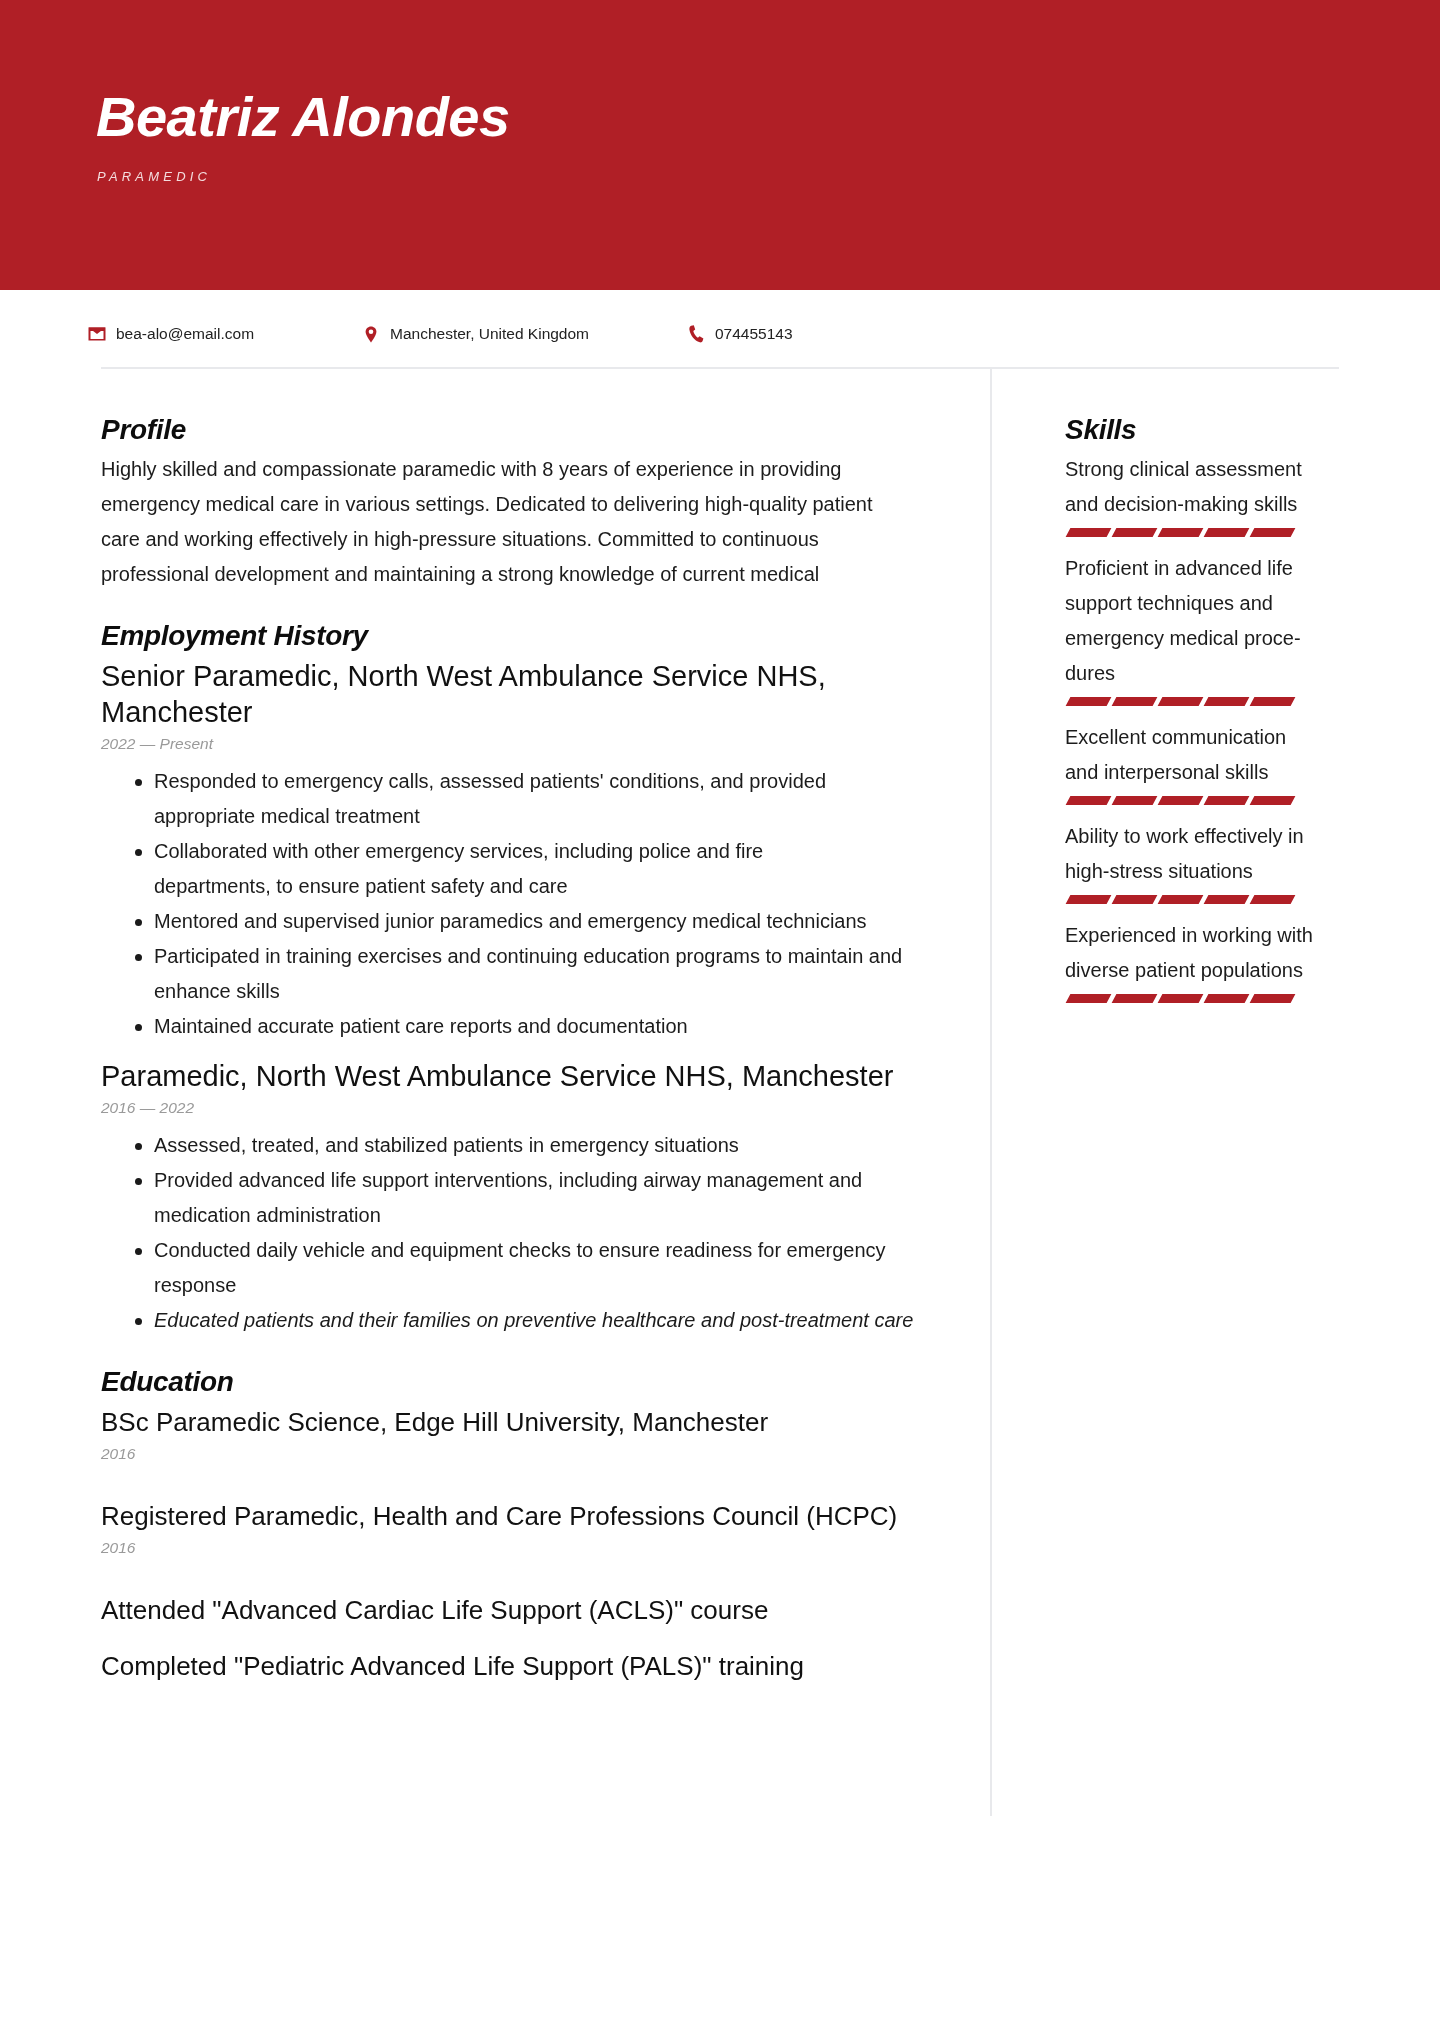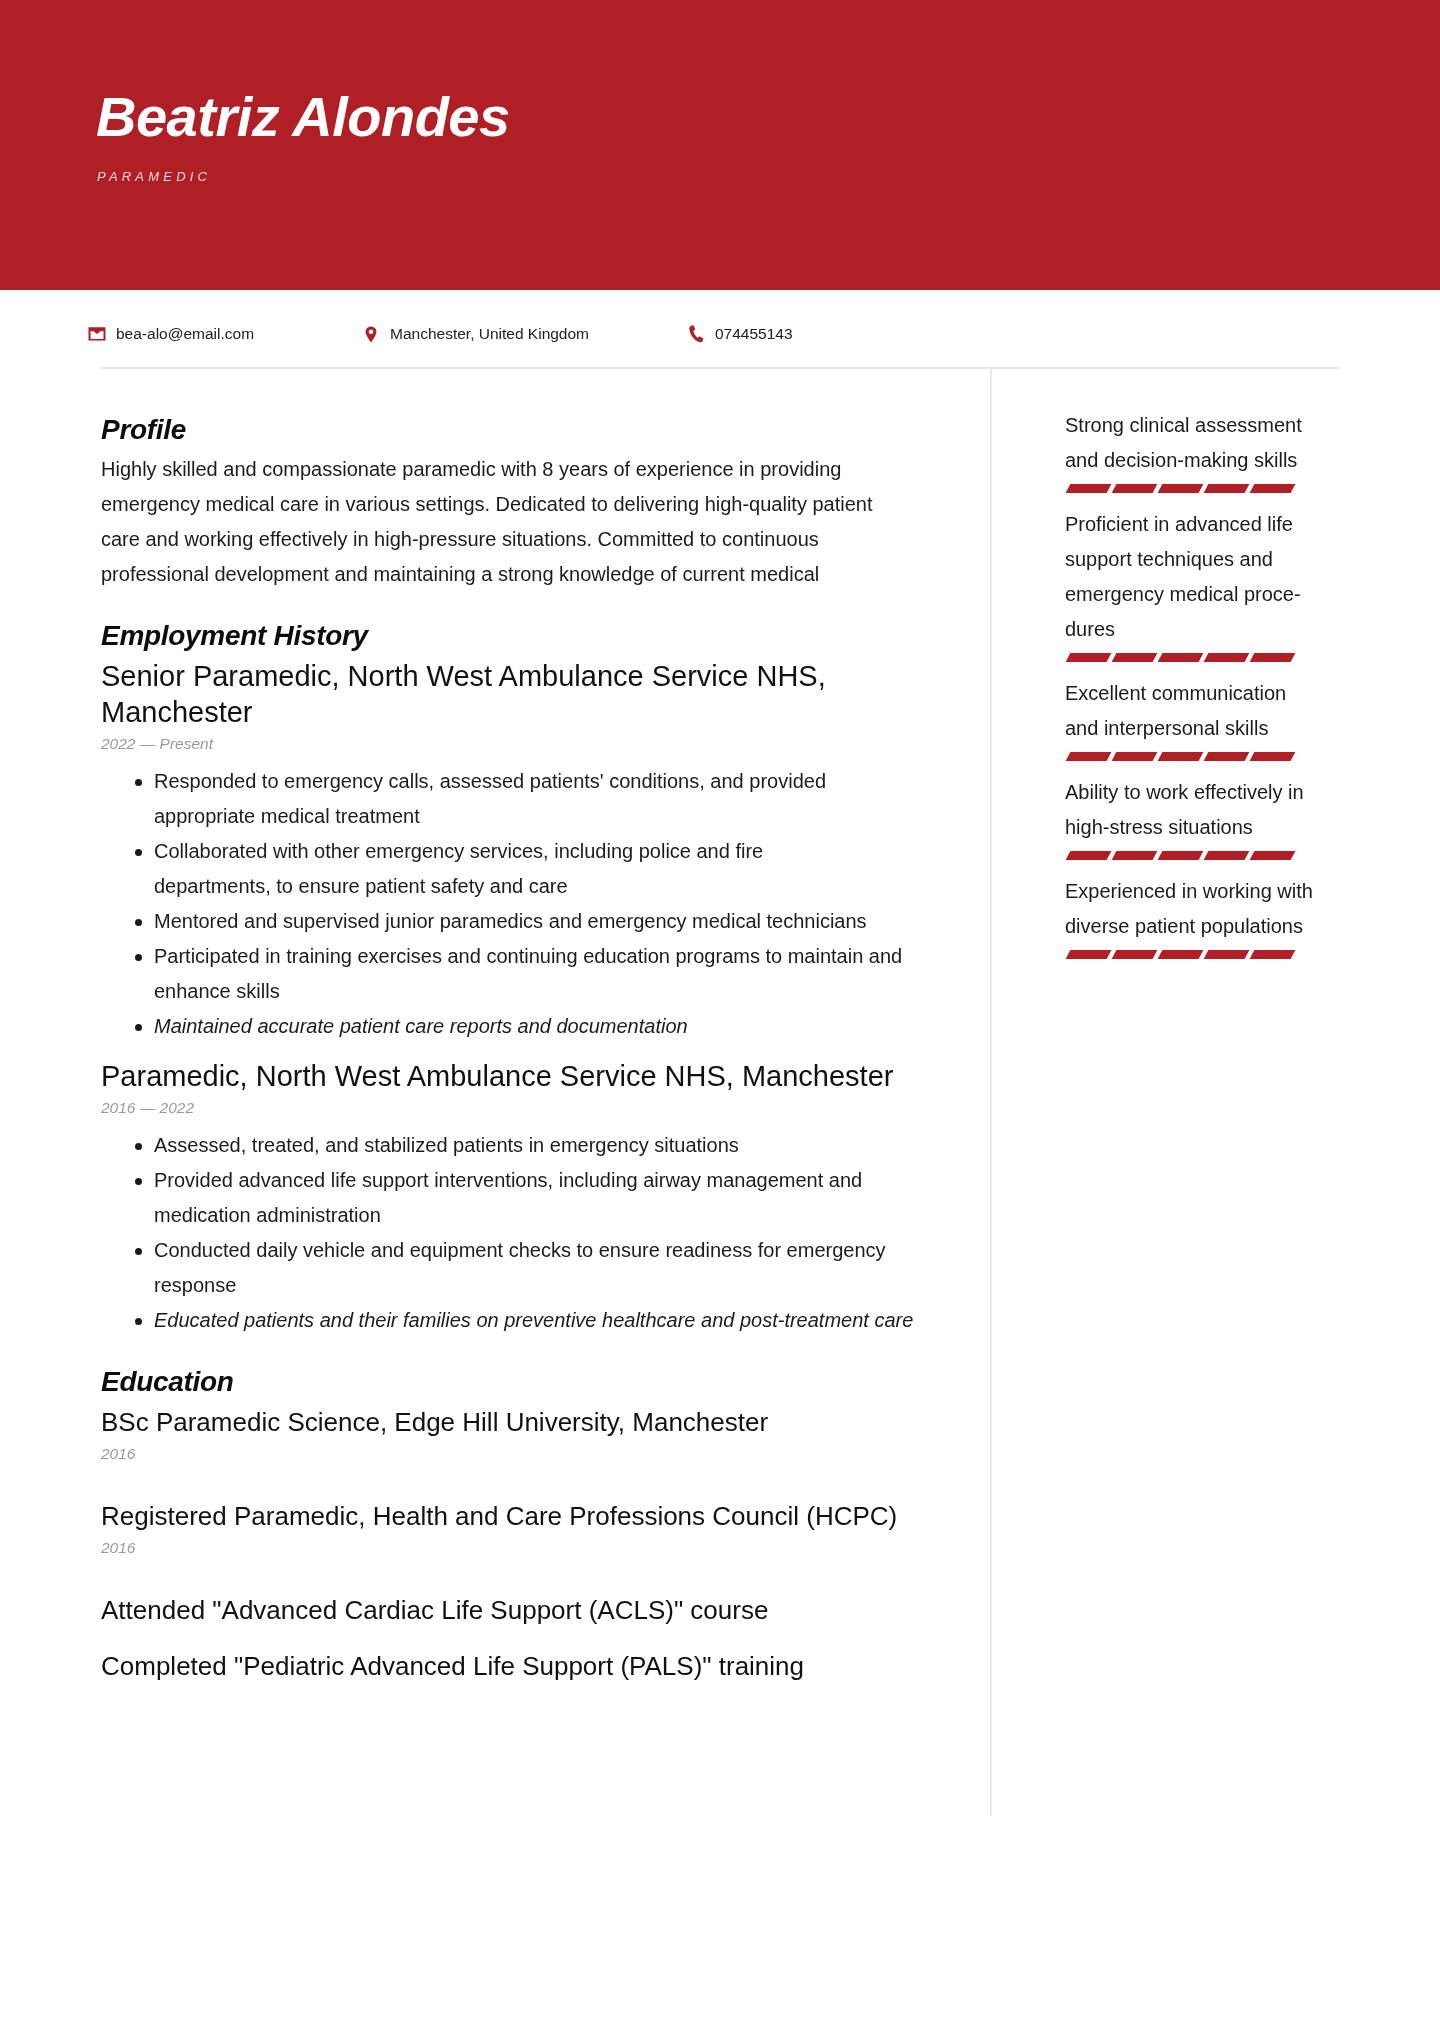--- a/index.html
+++ b/index.html
@@ -100,21 +100,21 @@
     <div class="h2">Employment History</div>
 
     <div>
       <div class="job-title">Senior Paramedic, North West Ambulance Service NHS, Manchester</div>
       <div class="job-date">2022 — Present</div>
       <ul class="bullets">
         <li style="width:800px;">Responded to emergency calls, assessed patients' conditions, and provided appropriate medical treatment</li>
         <li style="width:745px;">Collaborated with other emergency services, including police and fire departments, to ensure patient safety and care</li>
         <li style="width:830px;">Mentored and supervised junior paramedics and emergency medical technicians</li>
         <li style="width:830px;">Participated in training exercises and continuing education programs to maintain and enhance skills</li>
-        <li style="width:830px;font-style:italic;">Maintained accurate patient care reports and documentation</li>
+        <li style="width:830px;">Maintained accurate patient care reports and documentation</li>
       </ul>
     </div>
 
     <div class="job-gap"></div>
 
     <div>
       <div class="job-title">Paramedic, North West Ambulance Service NHS, Manchester</div>
       <div class="job-date">2016 — 2022</div>
       <ul class="bullets">
         <li style="width:830px;">Assessed, treated, and stabilized patients in emergency situations</li>
@@ -143,20 +143,21 @@
       <div class="edu-title">Attended "Advanced Cardiac Life Support (ACLS)" course</div>
     </div>
     <div style="height:20px"></div>
     <div>
       <div class="edu-title">Completed "Pediatric Advanced Life Support (PALS)" training</div>
     </div>
   </section>
 </div>
 
 <div class="right">
+  <div class="h2">Skills</div>
 
   <div>
     <div class="skill-name" style="width:260px;">Strong clinical assessment and decision-making skills</div>
     <div class="skill-bar">
       <span></span>
         <span></span>
         <span></span>
         <span></span>
         <span></span>
     </div>

